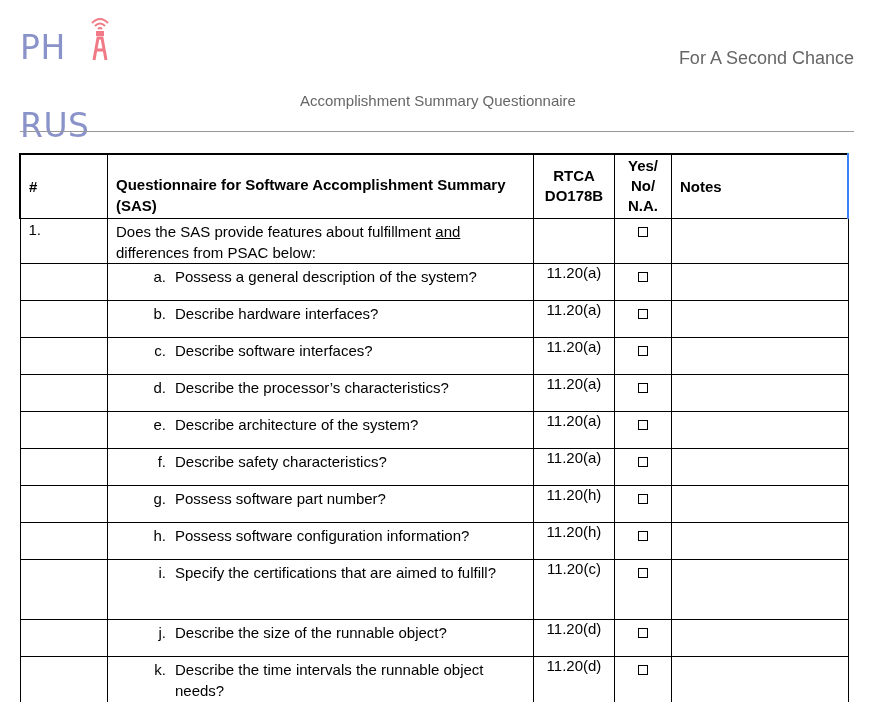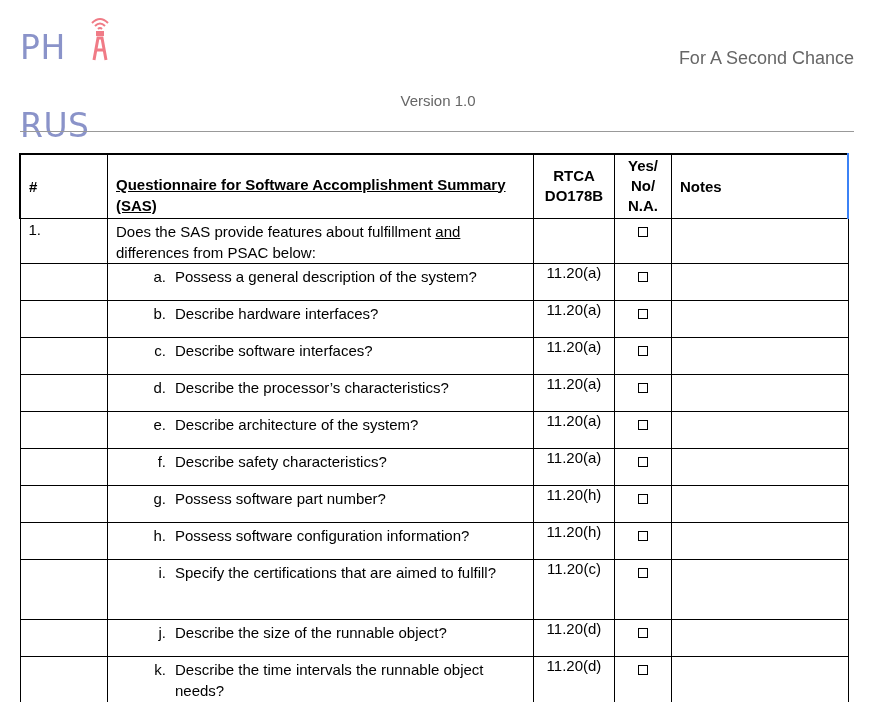--- a/index.html
+++ b/index.html
@@ -11,21 +11,21 @@
   .title-rule { position:absolute; left:20px; width:834px; top:131px; height:1px; background:#999; }
   table { position:absolute; left:19px; top:153px; border-collapse:collapse; font-size:15px; }
   td, th { border:1px solid #000; vertical-align:top; padding:0; }
   th { font-weight:bold; vertical-align:middle; border-top:2px solid #000; }
   th.first { border-left:2px solid #000; }
   th.last { border-right:2px solid #3b82f6; }
   .c1 { width:78px; } .c2 { width:417px; } .c3 { width:80px; } .c4 { width:56px; } .c5 { width:167px; }
   .hdr { height:64px; }
   .hdr th { text-align:left; padding-left:8px; }
   .hdr th.center { text-align:center; padding-left:0; line-height:20px; }
-  .hq { vertical-align:bottom !important; padding-bottom:2px; line-height:21px;text-decoration:underline; }
+  .hq { vertical-align:bottom !important; padding-bottom:2px; line-height:21px; }
   .num { padding:2px 0 0 8px; }
   .q { padding:2px 14px 0 8px; line-height:21px; }
   .sub { display:flex; padding:2px 6px 0 8px; line-height:21px; }
   .sub .lt { width:50px; text-align:right; padding-right:9px; flex:none; }
   .ref { text-align:center; padding-top:0; }
   .chk { text-align:center; padding-top:3px; }
   .box { display:inline-block; width:8px; height:8px; border:1px solid #000; margin-top:5px; }
   u { text-decoration:underline; }
 </style>
 </head>
@@ -39,21 +39,21 @@
     <rect x="76" y="17" width="8" height="5" fill="#f07b86"></rect>
     <path d="M74 46 L78 24 L82 24 L86 46" stroke="#f07b86" stroke-width="3" fill="none"></path>
     <line x1="76" y1="36" x2="84" y2="36" stroke="#f07b86" stroke-width="3"></line>
   </svg>
   <div class="logo-text"><span style="color:#8a93c9">PH</span><span style="display:inline-block;width:27px"></span><span style="color:#8a93c9">RUS</span></div>
 </div>
 
 <div class="tagline">For A Second Chance</div>
 
 <div class="doc-title">
-  <div>Version 1.0</div>
+  <div>Accomplishment Summary Questionnaire</div>
 </div>
 <div class="title-rule"></div>
 
 <table>
   <tbody>
       <tr class="hdr">
     <th class="c1 first">#</th>
     <th class="c2 hq">Questionnaire for Software Accomplishment Summary (SAS)</th>
     <th class="c3 center"><span>RTCA</span><br><span>DO178B</span></th>
     <th class="c4 center"><span>Yes/</span><br><span>No/</span><br><span>N.A.</span></th>

